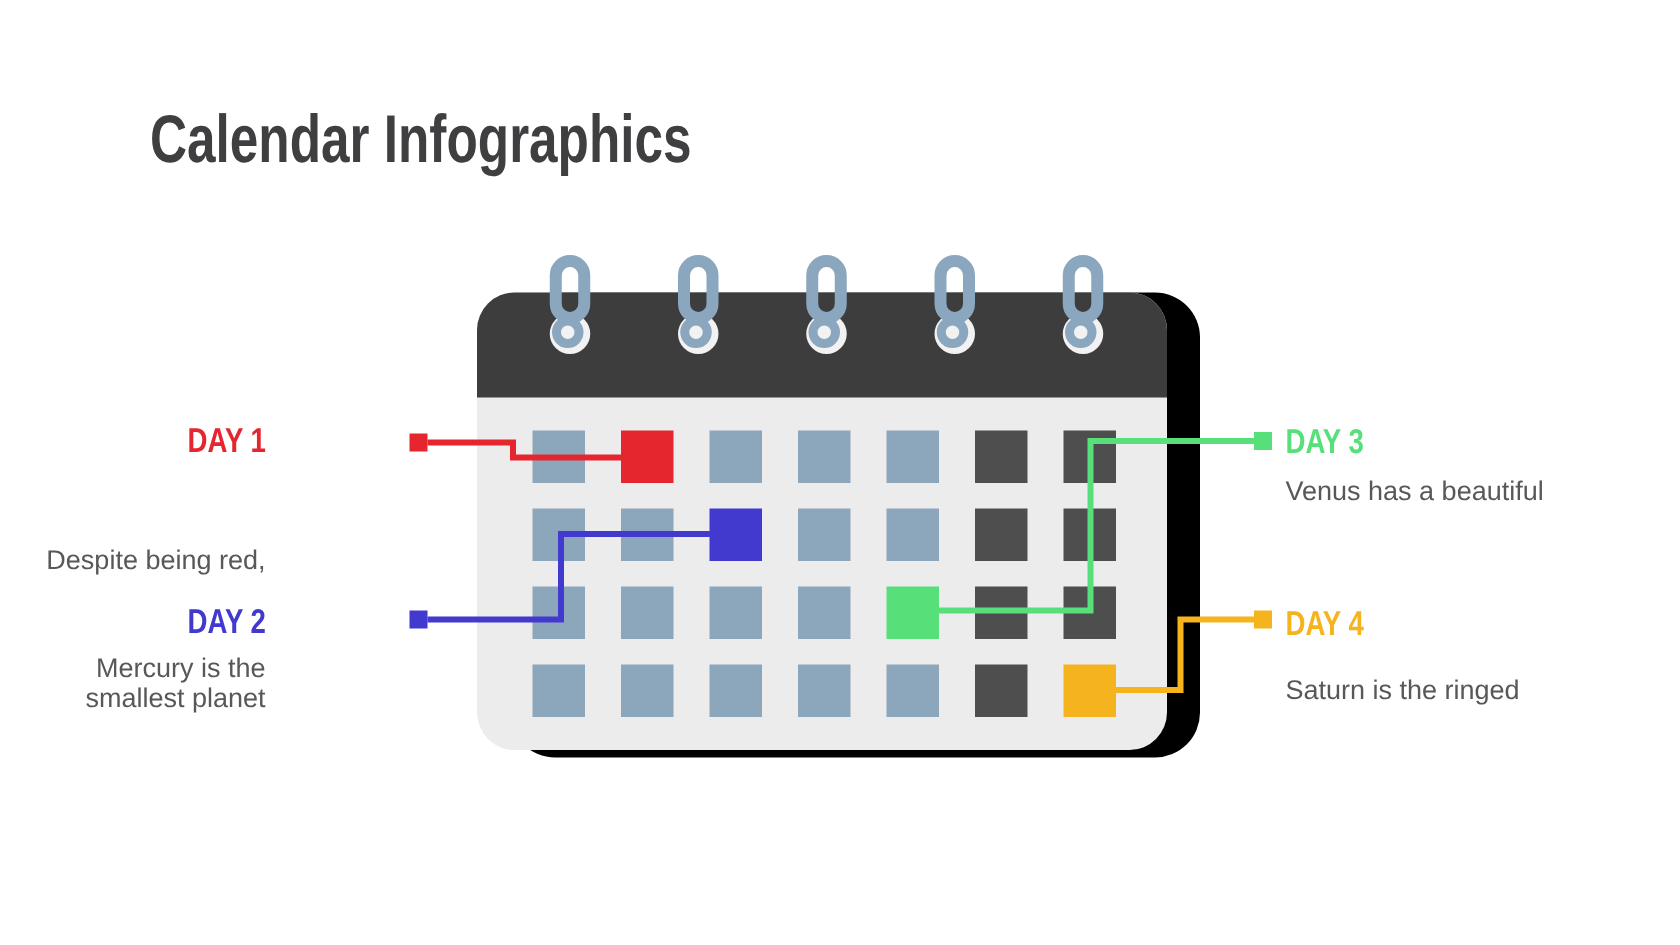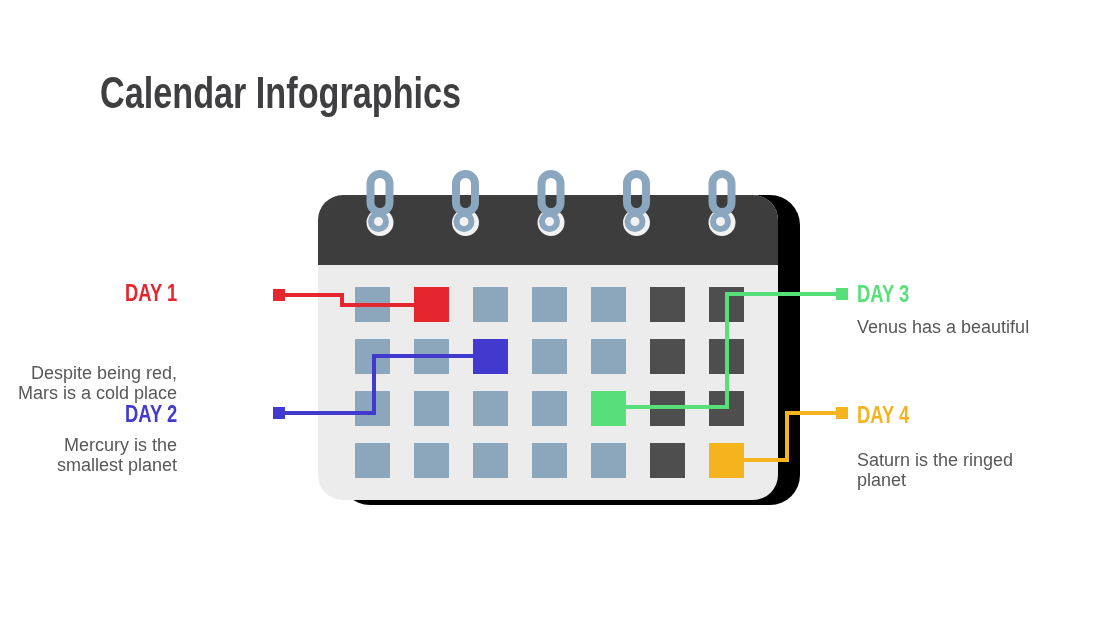--- a/index.html
+++ b/index.html
@@ -134,33 +134,31 @@
       <rect x="273" y="407" width="12" height="12" fill="#4239cf"></rect>
       <polyline points="626,407 727,407 727,294 838,294" fill="none" stroke="#57e07a" stroke-width="4" stroke-linejoin="miter"></polyline>
       <rect x="836" y="288" width="12" height="12" fill="#57e07a"></rect>
       <polyline points="744,460 787,460 787,413 838,413" fill="none" stroke="#f5b41e" stroke-width="4" stroke-linejoin="miter"></polyline>
       <rect x="836" y="407" width="12" height="12" fill="#f5b41e"></rect>
     </svg>
 
   <div class="day-label side-left lbl-day1">DAY 1</div>
   <div class="day-desc side-left desc-day1">
     <div>Despite being red,</div>
-    <div>Mars is a cold place</div>
   </div>
 
   <div class="day-label side-left lbl-day2">DAY 2</div>
   <div class="day-desc side-left desc-day2">
     <div>Mercury is the</div>
     <div>smallest planet</div>
   </div>
 
   <div class="day-label side-right lbl-day3">DAY 3</div>
   <div class="day-desc side-right desc-day3">
     <div>Venus has a beautiful</div>
   </div>
 
   <div class="day-label side-right lbl-day4">DAY 4</div>
   <div class="day-desc side-right desc-day4">
     <div>Saturn is the ringed</div>
-    <div>planet</div>
   </div>
 
 </div>
 
 </body></html>

